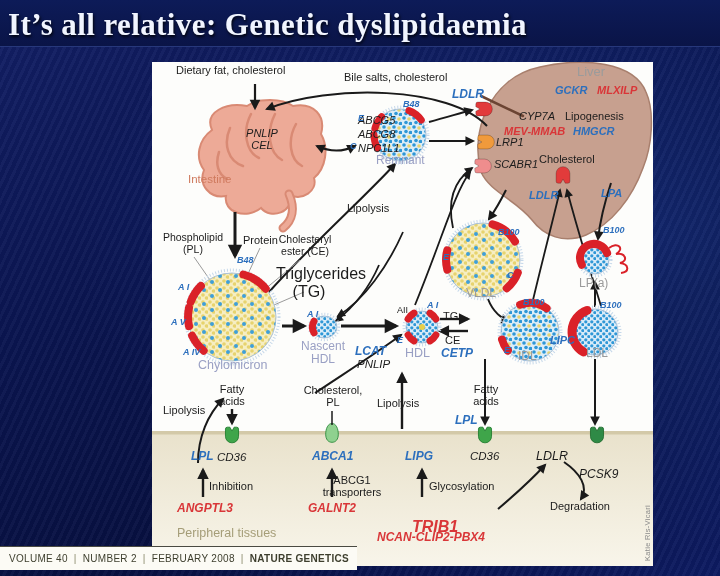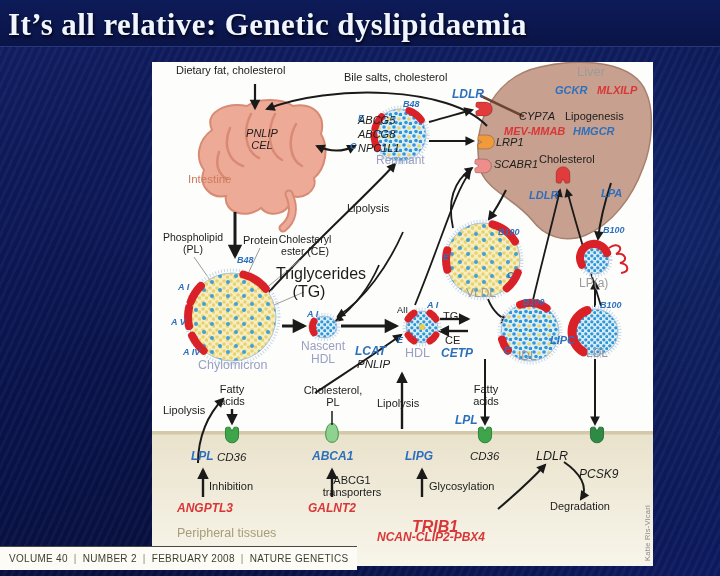--- a/index.html
+++ b/index.html
@@ -23,21 +23,21 @@
   .bg{color:#2c6fbd;font-style:italic;font-weight:bold;}
   .rg{color:#d93638;font-style:italic;font-weight:bold;}
   .gname{color:#9b9b9b;font-size:12px;}
   .pname{color:#9aa0c4;font-size:12px;}
   .sm{font-size:9px;}
   .ctr{text-align:center;}
   .bar{position:absolute;left:0;top:546px;width:357px;height:24px;z-index:4;
     background:#fcfbf5;border-top:1px solid #4a4a42;display:flex;align-items:center;
     gap:6px;padding-left:9px;box-sizing:border-box;font-size:10px;color:#3e3f2e;letter-spacing:.3px;}
   .bar .sep{color:#8c8c6e;}
-  .bar .jname{font-weight:normal;}
+  .bar .jname{font-weight:bold;}
   .credit{position:absolute;right:1px;bottom:5px;writing-mode:vertical-rl;transform:rotate(180deg);
     font-size:7.5px;color:#8a8a8a;letter-spacing:.3px;z-index:2;}
 </style>
 </head>
 <body>
 
 <div class="slide">
   <div class="topband"></div>
   <div class="title">It’s all relative: Genetic dyslipidaemia</div>
 

